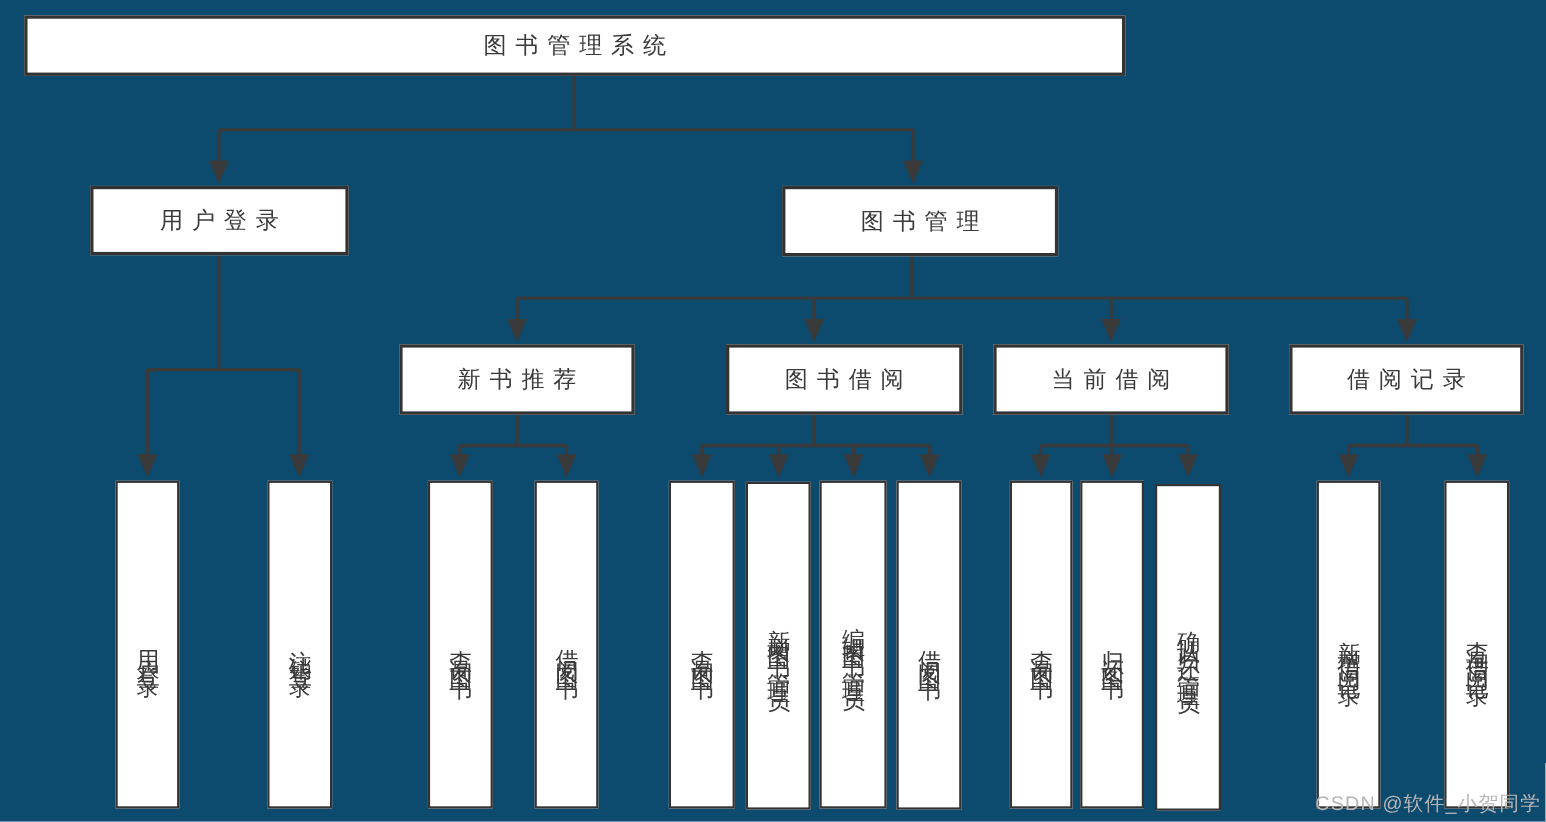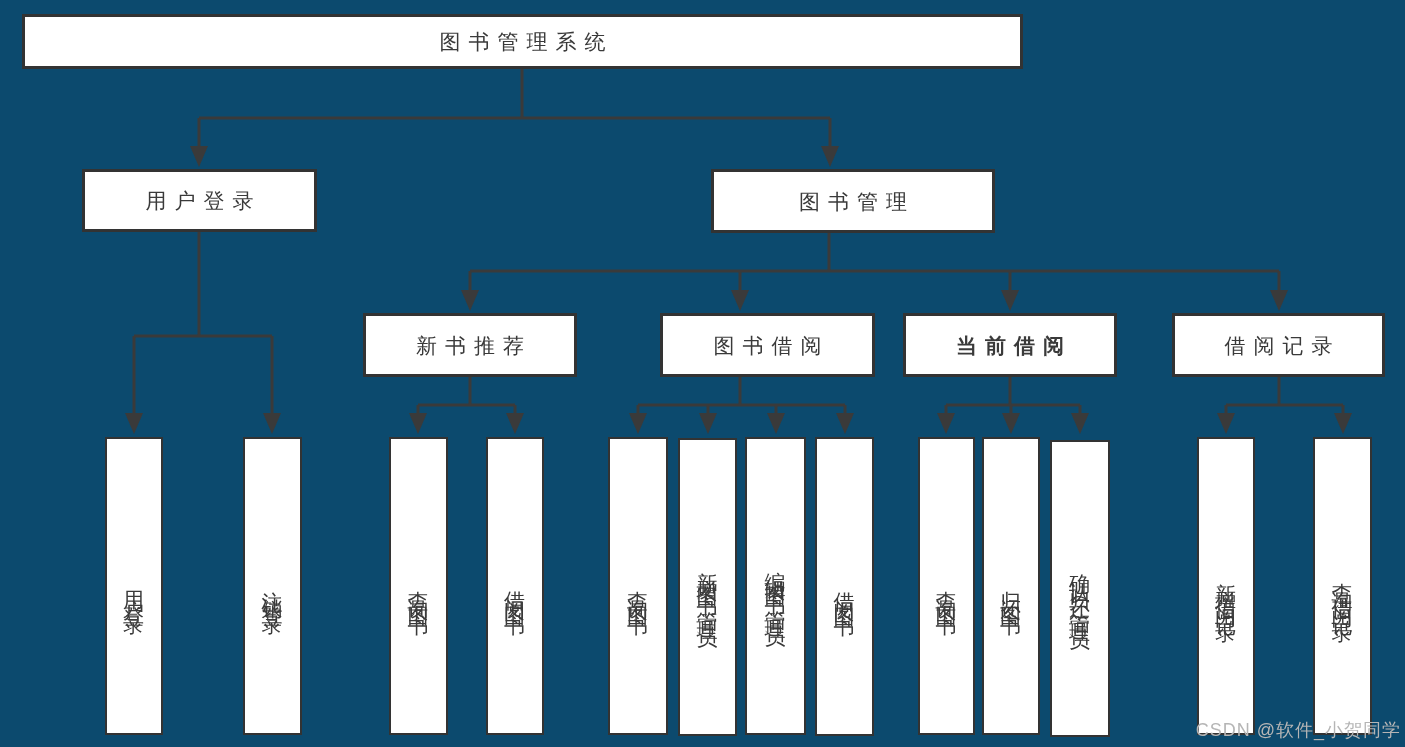--- a/index.html
+++ b/index.html
@@ -95,25 +95,25 @@
       <polygon points="1071,413 1089,413 1080,434"></polygon>
 
       <polygon points="1217,413 1235,413 1226,434"></polygon>
       <polygon points="1334,413 1352,413 1343,434"></polygon>
     </g>
   </svg>
 
   <div class="node h" style="left:22px; top:14px; width:1001px; height:55px;">图书管理系统</div>
 
   <div class="node h" style="left:82px; top:169px; width:235px; height:63px;">用户登录</div>
-  <div class="node h" style="left:711px; top:169px; width:284px; height:64px;">图书管理</div>
+  <div class="node h" style="left:711px; top:169px; width:251px; height:64px;">图书管理</div>
 
   <div class="node h" style="left:363px; top:313px; width:214px; height:64px;text-align:center;">新书推荐</div>
   <div class="node h" style="left:660px; top:313px; width:215px; height:64px;">图书借阅</div>
-  <div class="node h" style="left:903px; top:313px; width:214px; height:64px;font-weight:bold;">当前借阅</div>
+  <div class="node h" style="left:903px; top:313px; width:214px; height:64px;">当前借阅</div>
   <div class="node h" style="left:1172px; top:313px; width:213px; height:64px;">借阅记录</div>
 
   <div class="node leaf" style="left:105px; top:437px; width:58px; height:298px;">用户登录</div>
   <div class="node leaf" style="left:243px; top:437px; width:59px; height:298px;">注销登录</div>
 
   <div class="node leaf" style="left:389px; top:437px; width:59px; height:298px;">查询图书</div>
   <div class="node leaf" style="left:486px; top:437px; width:58px; height:298px;">借阅图书</div>
 
   <div class="node leaf" style="left:608px; top:437px; width:60px; height:298px;">查询图书</div>
   <div class="node leaf" style="left:678px; top:438px; width:59px; height:298px;">新增图书（管理员）</div>

